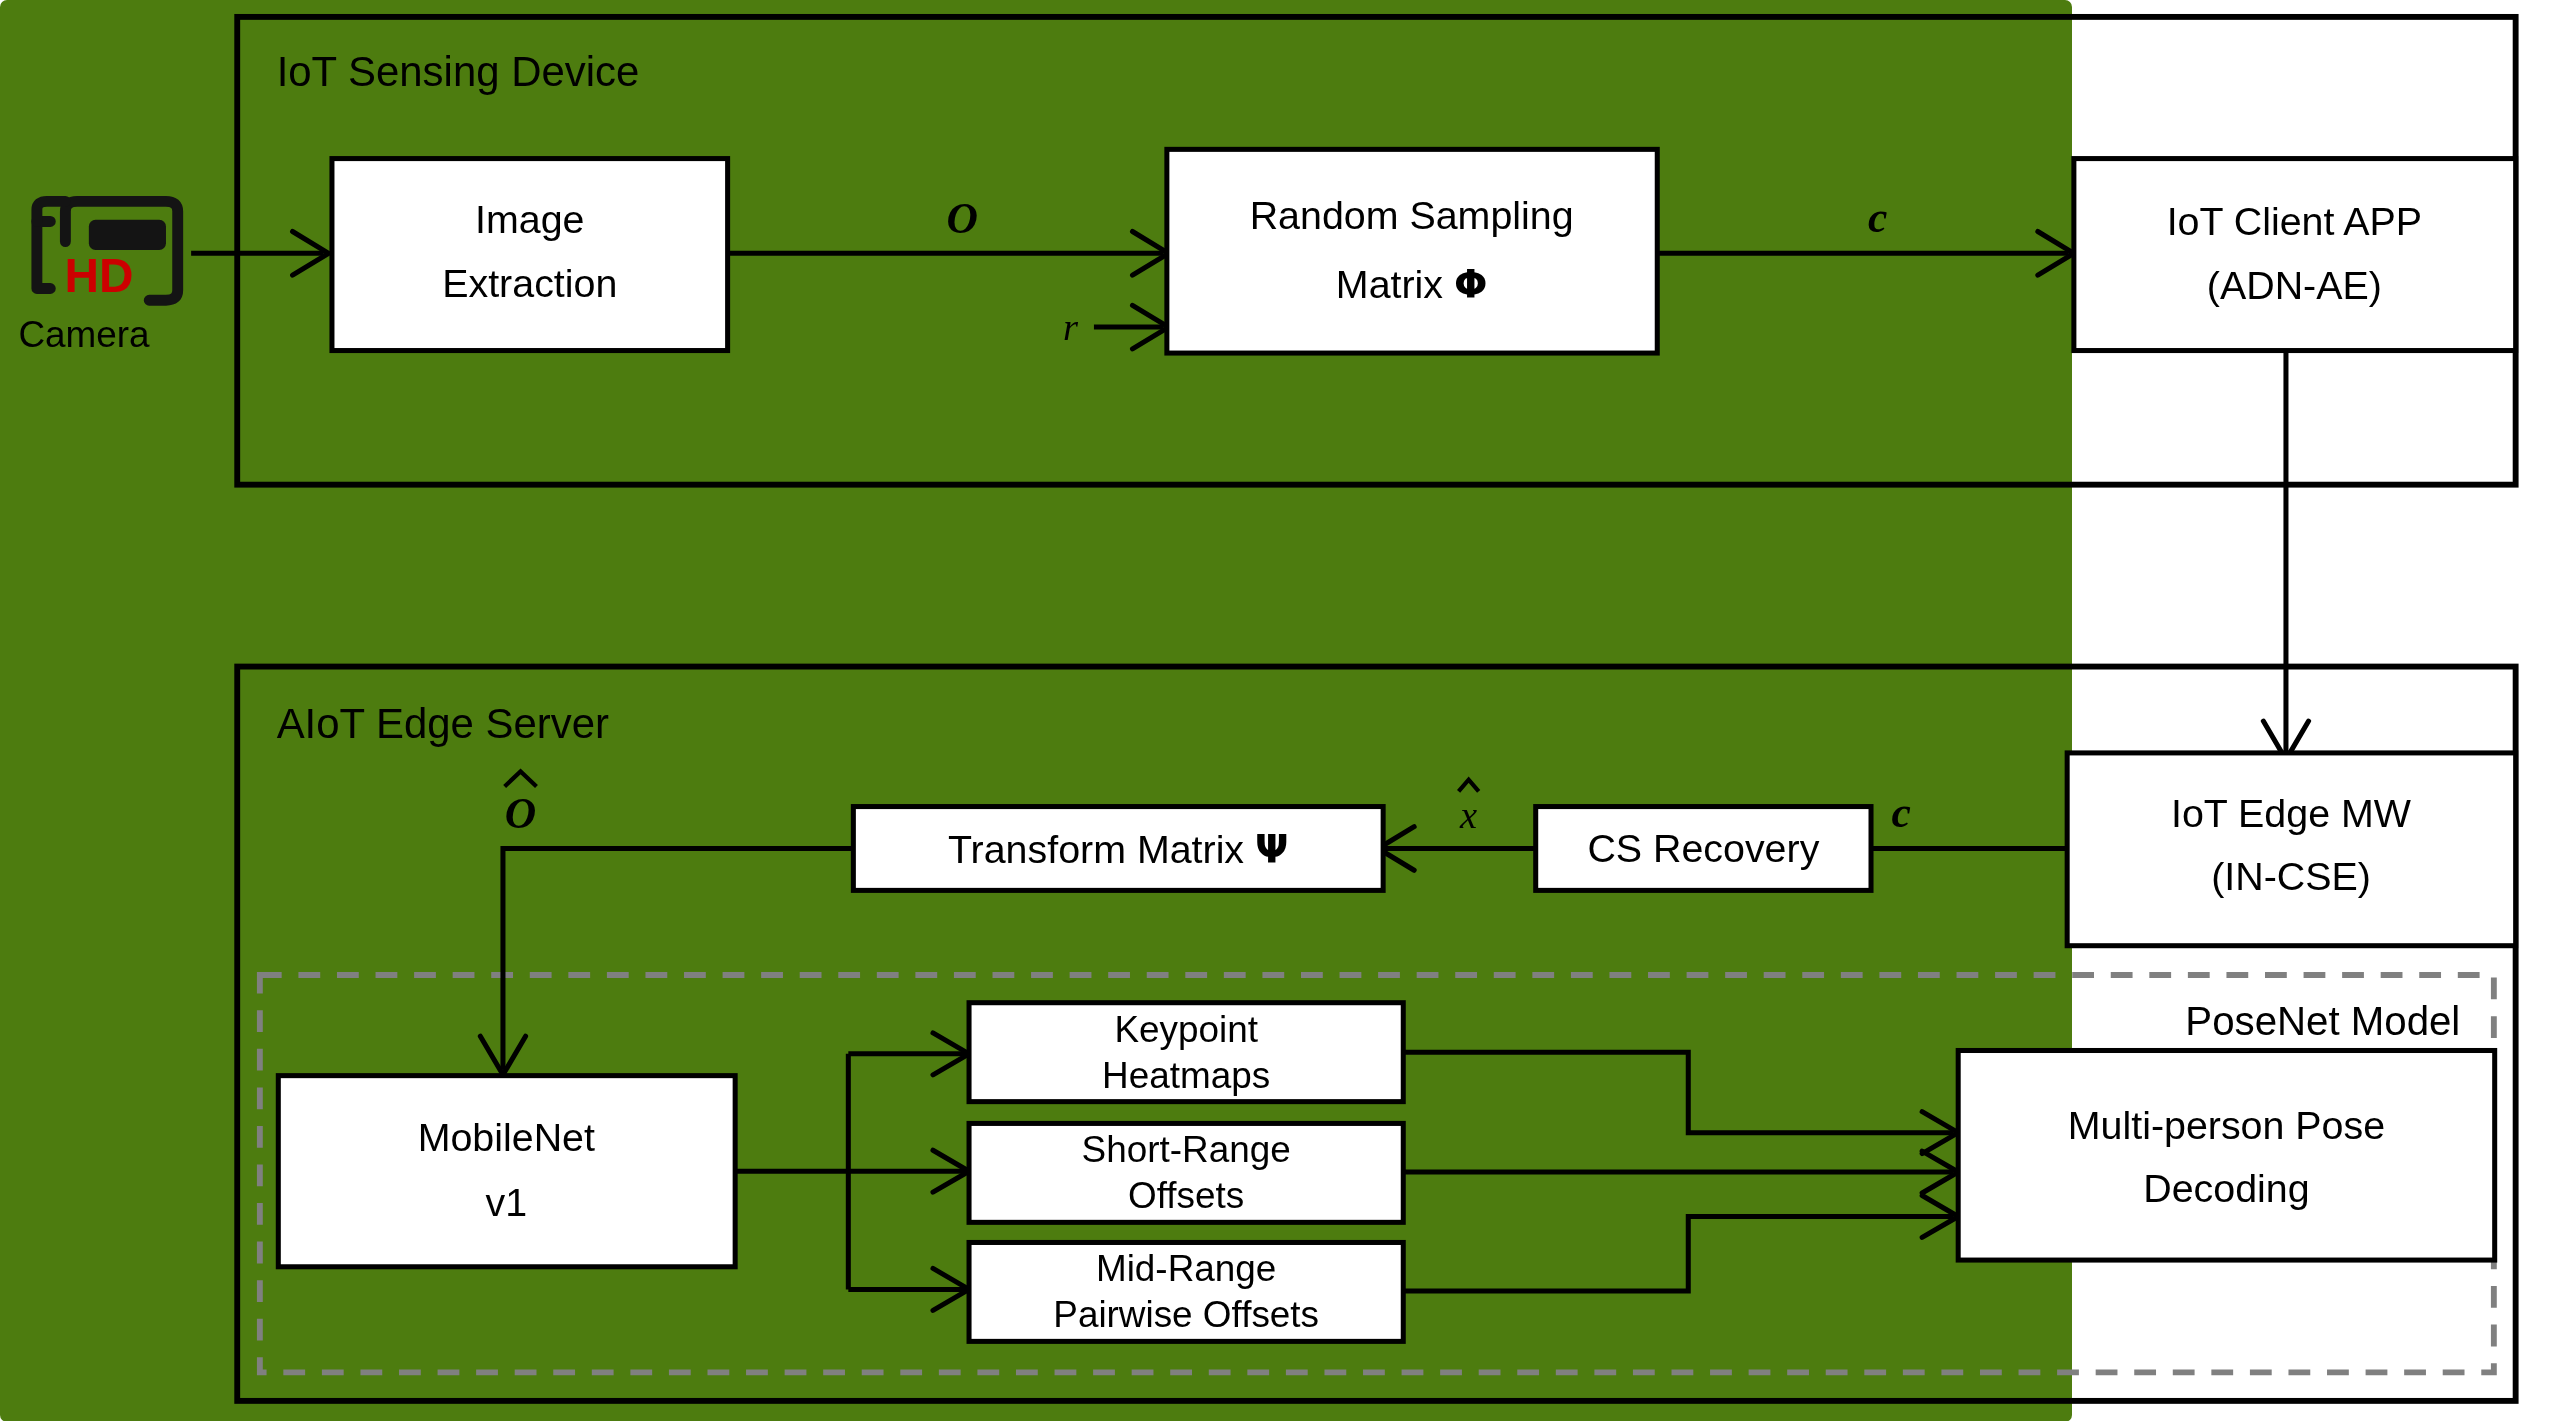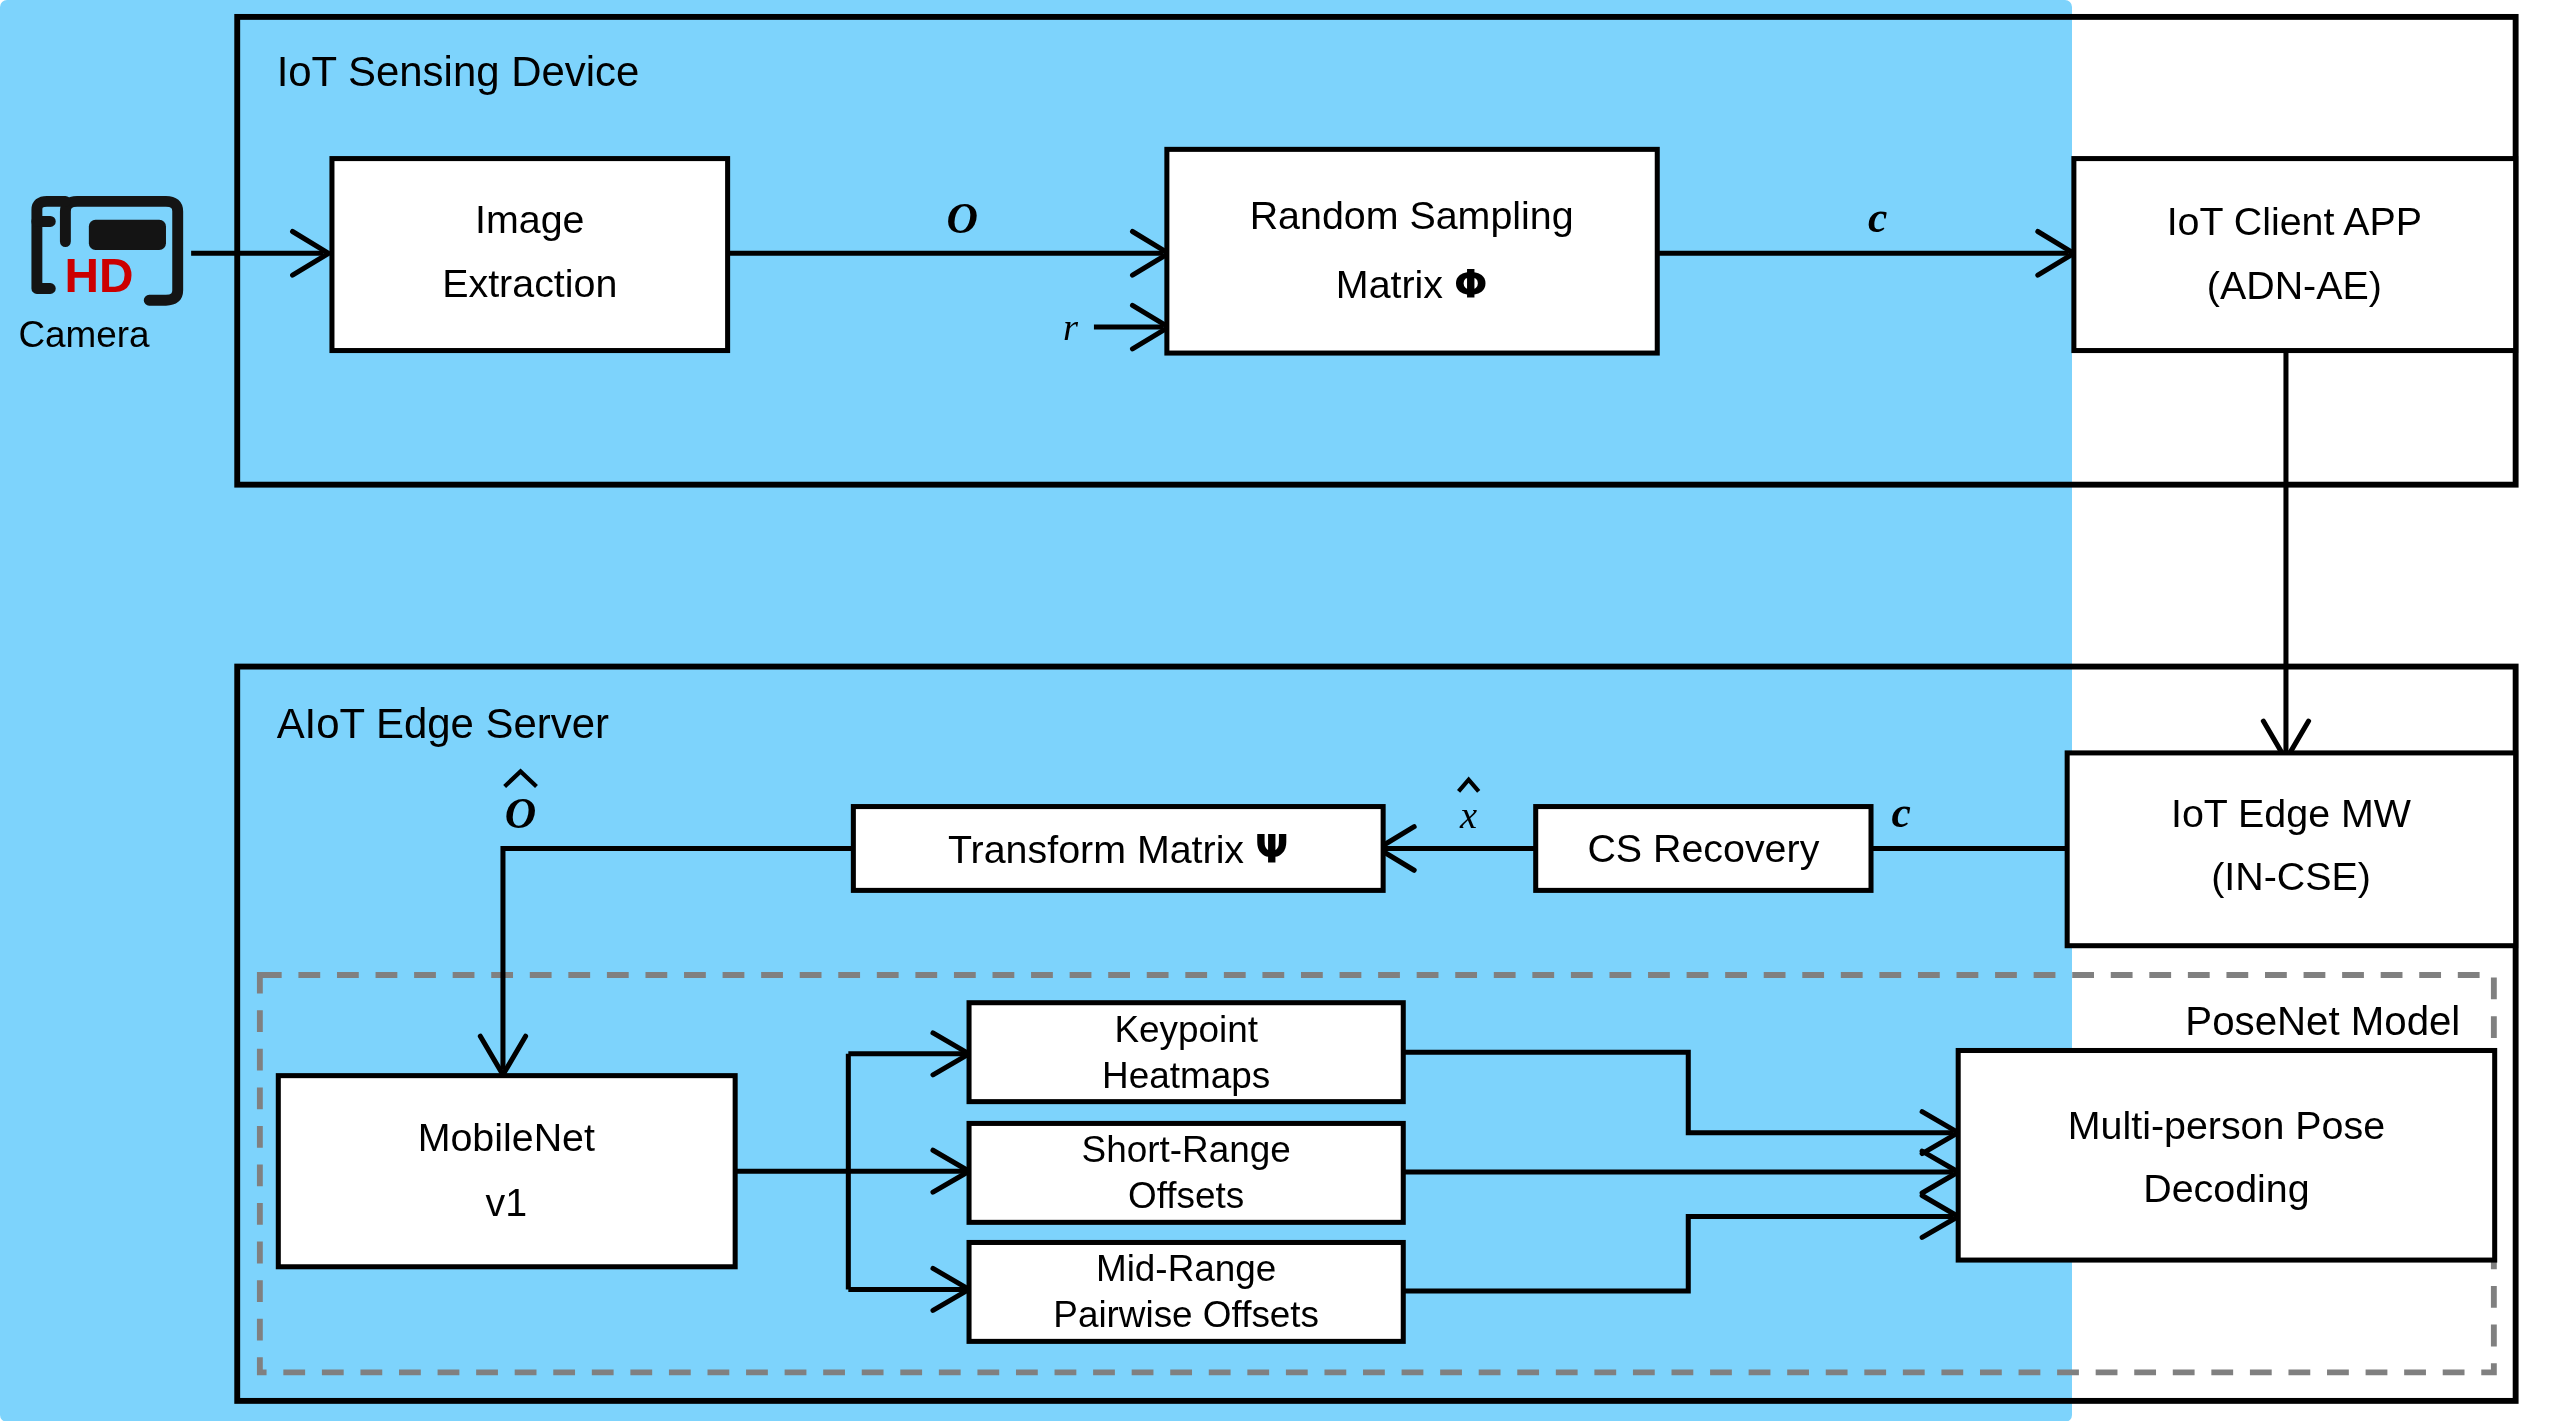--- a/index.html
+++ b/index.html
@@ -11,21 +11,21 @@
   body {
     font-family: "Liberation Sans", sans-serif;
     width: 2576px;
     height: 1422px;
     overflow: hidden;
   }
   #diagram-root {
     position: relative;
     width: 2072px;
     height: 1422px;
-    background: #7dd3fc;
+    background: #4d7c0f;
     border-radius: 7px;
   }
   svg#diagram {
     display: block;
     width: 2576px;
     height: 1422px;
   }
   .box-rect {
     fill: #ffffff;
     stroke: #000000;

